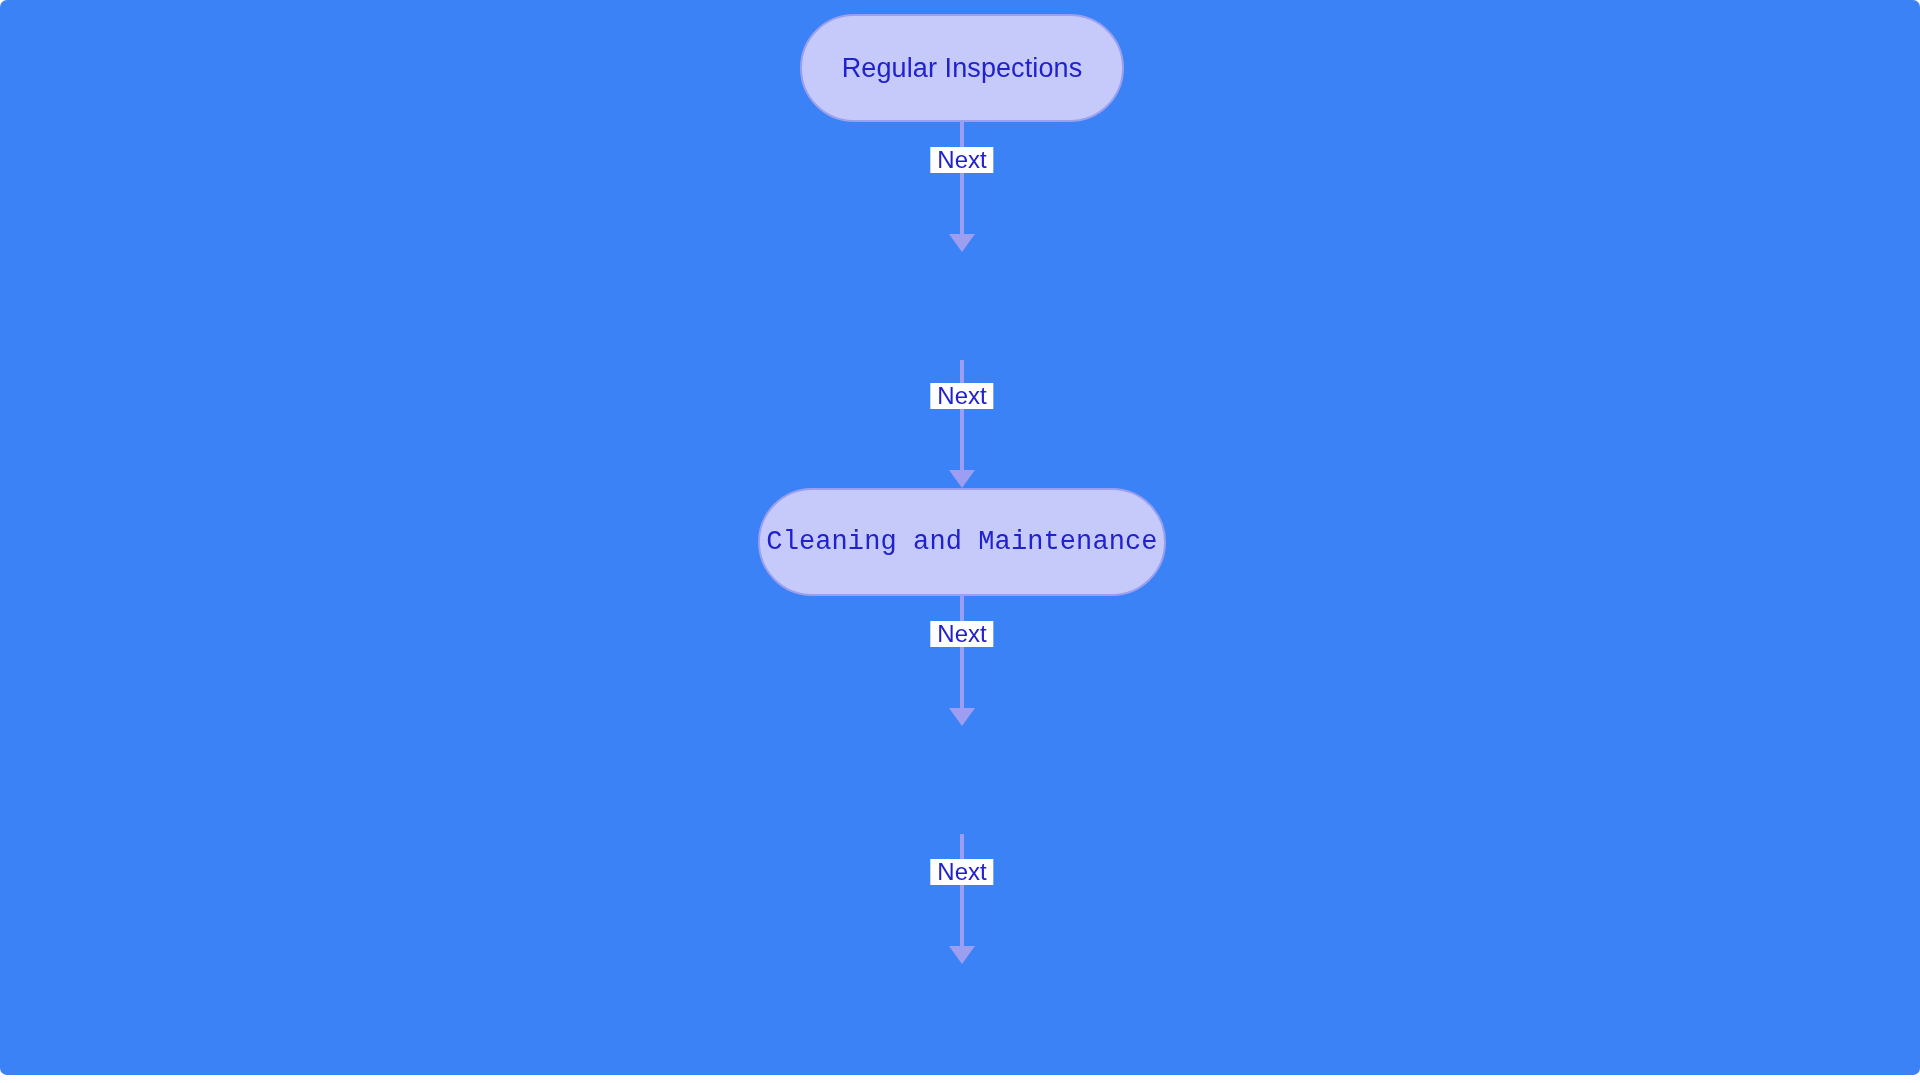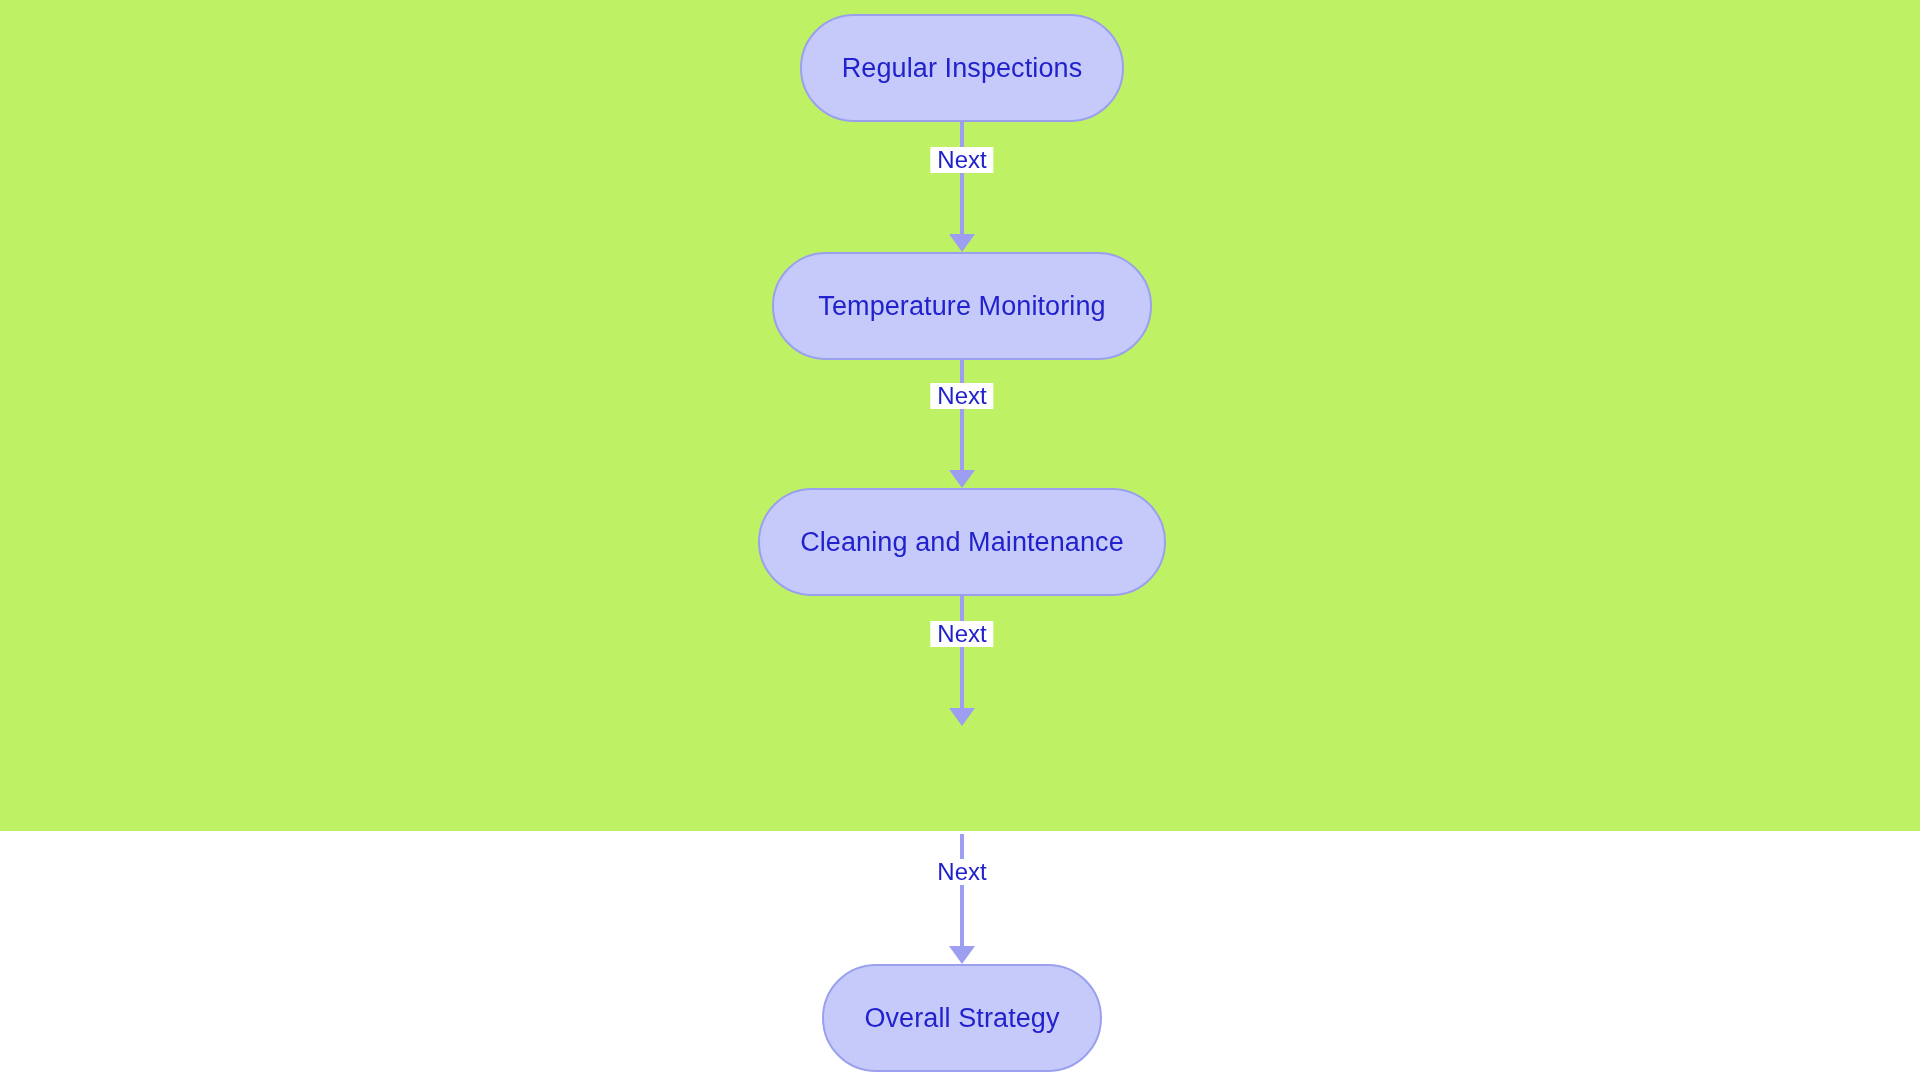--- a/index.html
+++ b/index.html
@@ -11,22 +11,23 @@
   body {
     width: 1920px;
     height: 1083px;
     overflow: hidden;
     font-family: "Liberation Sans", "DejaVu Sans", sans-serif;
   }
 
   #flowchart-canvas {
     position: relative;
     width: 1920px;
-    height: 831px;
-    background: #bef264;
+    height: 1075px;
+    background: #3b82f6;
+    border-radius: 7px;
   }
 
   
   .node {
     position: absolute;
     box-sizing: border-box;
     height: 108px;
     border: 2px solid #9ba0ee;
     border-radius: 60px;
     background: #c6cafb;
@@ -40,21 +41,21 @@
     color: #2222cc;
     font-size: 27px;
     font-weight: 400;
     letter-spacing: 0.1px;
     white-space: nowrap;
     line-height: 1;
   }
 
   .node-0 { top: 14px;  width: 324px; }
   .node-1 { top: 252px; width: 380px; }
-  .node-2 { top: 488px; width: 408px; }
+  .node-2 { top: 488px; width: 408px; font-family: Liberation Mono, monospace; }
   .node-3 { top: 726px; width: 245px; }
   .node-4 { top: 964px; width: 280px; }
 
   
   .edge {
     position: absolute;
     left: 962px;
     transform: translateX(-50%);
     width: 60px;
     text-align: center;
@@ -121,23 +122,20 @@
   <div class="node node-0">
     <span class="node-label">Regular Inspections</span>
   </div>
 
   <div class="edge edge-0">
     <div class="edge-line"></div>
     <div class="edge-arrow"></div>
     <div class="edge-label">Next</div>
   </div>
 
-  <div class="node node-1">
-    <span class="node-label">Temperature Monitoring</span>
-  </div>
 
   <div class="edge edge-1">
     <div class="edge-line"></div>
     <div class="edge-arrow"></div>
     <div class="edge-label">Next</div>
   </div>
 
   <div class="node node-2">
     <span class="node-label">Cleaning and Maintenance</span>
   </div>
@@ -148,17 +146,14 @@
     <div class="edge-label">Next</div>
   </div>
 
 
   <div class="edge edge-3">
     <div class="edge-line"></div>
     <div class="edge-arrow"></div>
     <div class="edge-label">Next</div>
   </div>
 
-  <div class="node node-4">
-    <span class="node-label">Overall Strategy</span>
-  </div>
 
 </div>
 
 </body></html>

